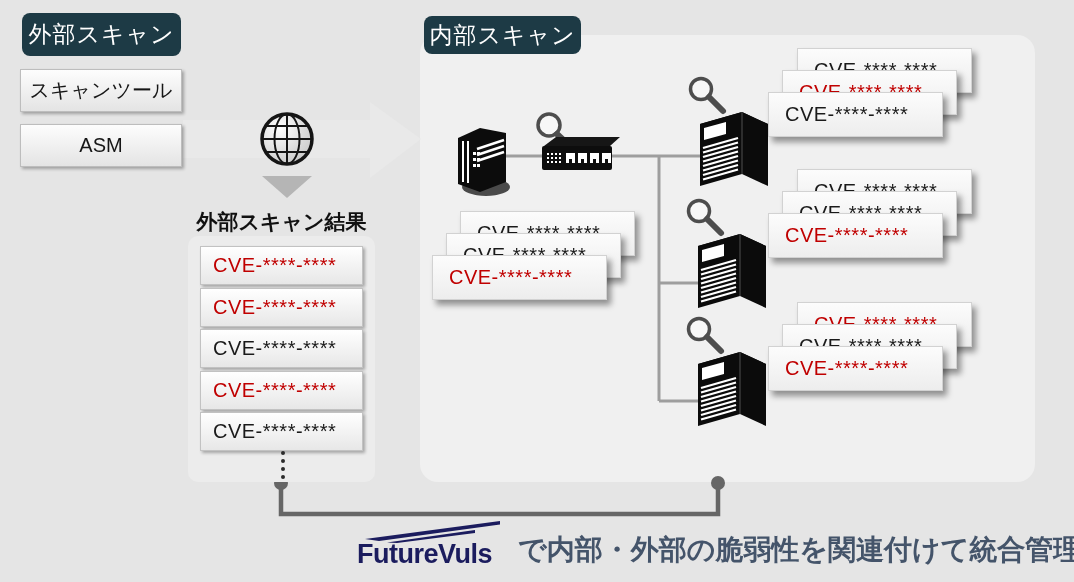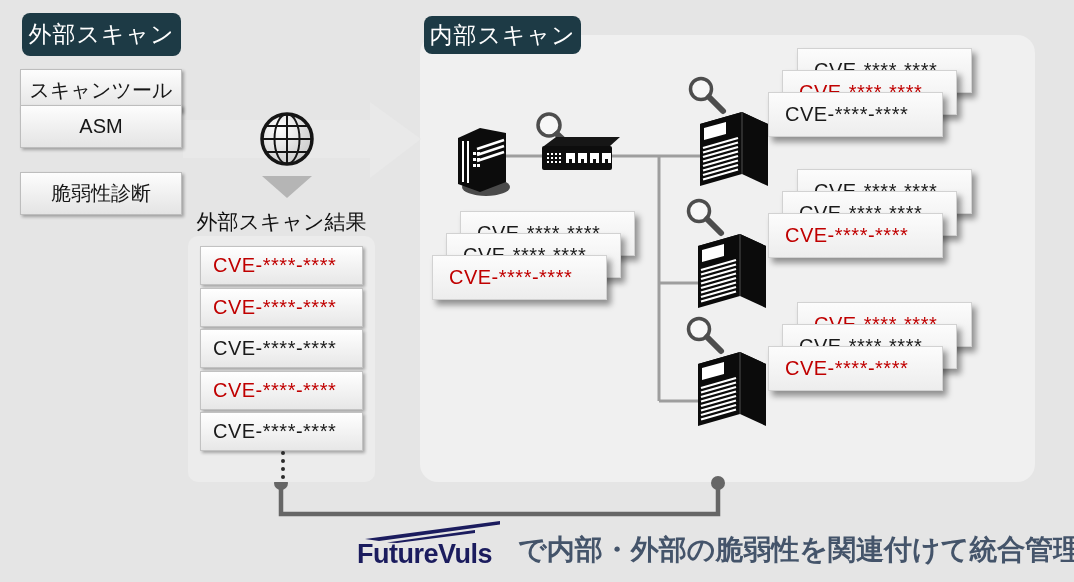--- a/index.html
+++ b/index.html
@@ -29,21 +29,21 @@
   #results-panel{left:188px;top:236px;width:187px;height:246px;background:var(--results_panel_gray);border-radius:10px;z-index:1;
     padding:10px 12px;display:flex;flex-direction:column;gap:2.5px;}
   .cve-row{
     width:163px;height:39px;display:flex;align-items:center;padding-left:12px;
     background:linear-gradient(#ffffff,#e7e7e7);border:1px solid #c2c2c2;
     box-shadow:2px 2px 3px rgba(0,0,0,.3);
     font-size:20px;font-weight:500;letter-spacing:.5px;
   }
   .results-title{
     position:absolute;left:188px;top:208px;width:187px;text-align:center;
-    font-size:21px;font-weight:400;color:#111;z-index:2;
+    font-size:21px;font-weight:700;color:#111;z-index:2;
   }
   .cve-card{
     position:absolute;width:175px;height:45px;display:flex;align-items:center;padding-left:16px;
     background:linear-gradient(#fcfcfc,#ededed);border:1px solid #d2d2d2;
     box-shadow:4px 5px 6px rgba(0,0,0,.4);
     font-size:20px;font-weight:500;letter-spacing:.5px;z-index:3;
   }
   .red{color:var(--red);} .black{color:var(--text_black);}
   .icon-abs{position:absolute;z-index:2;}
   #ellipsis{position:absolute;left:281px;top:451px;height:28px;width:0;border-left:4px dotted #2b2b2b;z-index:2;}
@@ -73,22 +73,21 @@
     <g>
       <polyline points="281,483 281,514 718,514 718,483" fill="none" stroke="#666666" stroke-width="4.5"></polyline>
       <circle cx="281" cy="483" r="7" fill="#666666"></circle>
       <circle cx="718" cy="483" r="7" fill="#666666"></circle>
     </g>
   </svg>
 
   <div class="badge" style="left:22px;top:13px;width:159px;height:43px;">外部スキャン</div>
 
   <div class="src-box" style="top:69px;">スキャンツール</div>
-  <div class="src-box" style="top:105px;">ASM</div>
-  <div class="src-box" style="top:172px;">脆弱性診断</div>
+  <div class="src-box" style="top:124px;">ASM</div>
 
   <svg class="icon-abs" style="left:183px;top:98px;z-index:1" width="240" height="90" viewBox="0 0 240 90">
     <rect x="0" y="22" width="188" height="38" fill="#e9e9e9"></rect>
     <polygon points="187,4 238,41 187,80" fill="#e9e9e9"></polygon>
   </svg>
 
   <svg class="icon-abs" style="left:258px;top:110px;" width="58" height="58" viewBox="0 0 58 58">
     <defs>
       <radialGradient id="gfill" cx="35%" cy="30%" r="80%">
         <stop offset="0" stop-color="#ffffff"></stop>

